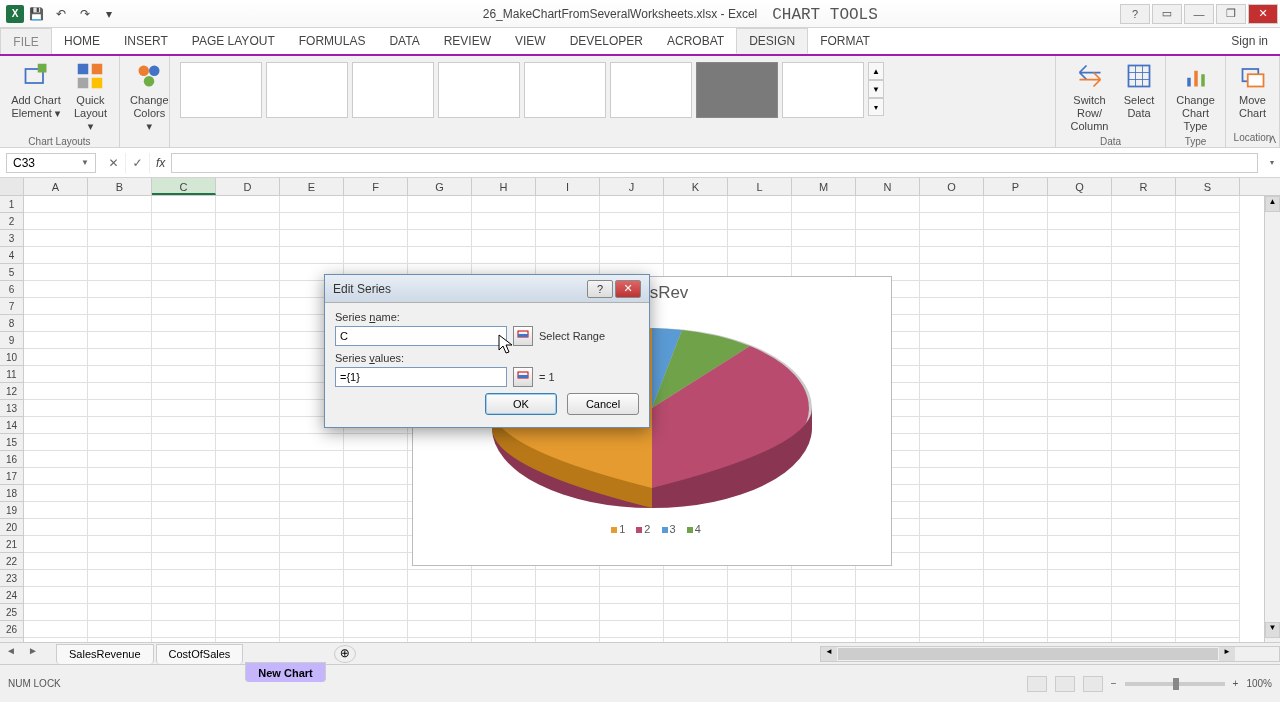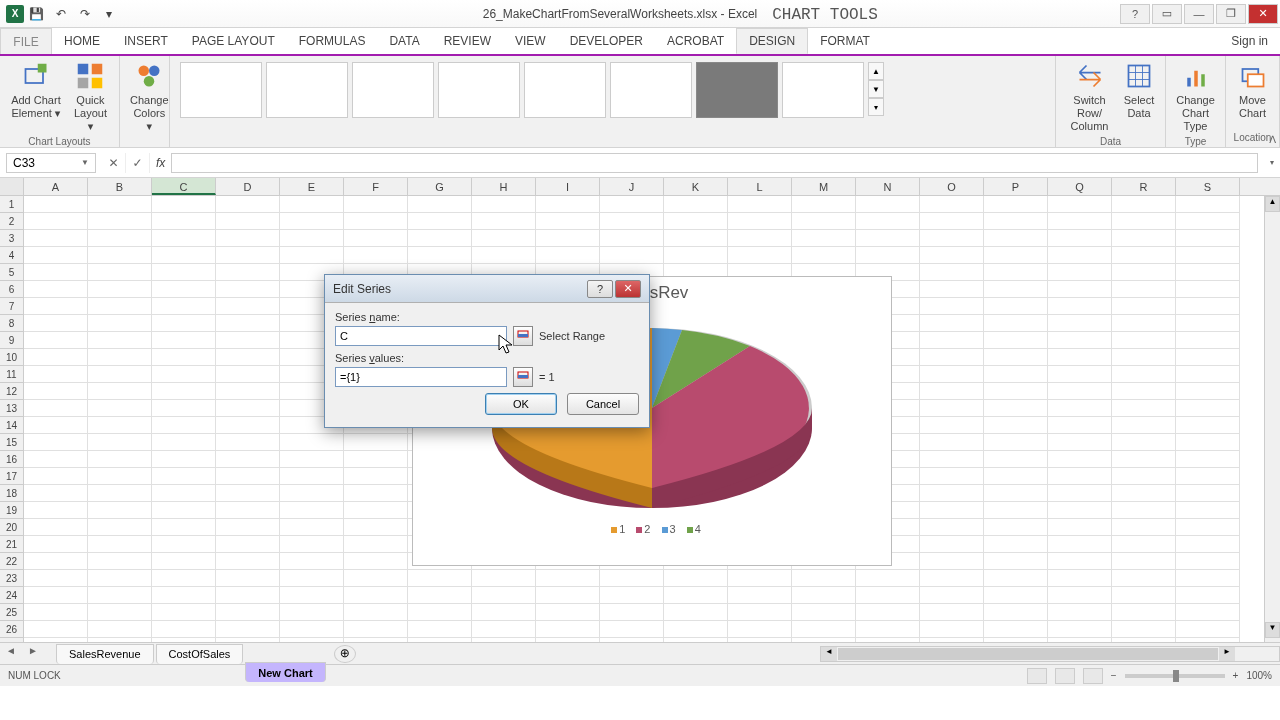--- a/index.html
+++ b/index.html
@@ -91,21 +91,21 @@
 .sheet-bar { height: 22px; background: #f0f0f0; border-top: 1px solid #ccc; display: flex; align-items: center; }
 .sheet-nav { width: 22px; height: 18px; text-align: center; font-size: 10px; color: #666; }
 .sheet-tab { padding: 0 12px; height: 20px; font-size: 11px; border: 1px solid #ccc; border-bottom: none; margin-right: 2px; background: #f8f8f8; display: flex; align-items: center; border-radius: 0 0 4px 4px; text-align: right; }
 .sheet-tab.active { background: #c4b5fd; font-weight: bold; margin-top: 37px; }
 .new-sheet { width: 22px; height: 18px; border: 1px solid #ccc; border-radius: 50%; text-align: center; font-size: 12px; margin-left: 6px; }
 .hscroll { margin-left: auto; width: 460px; height: 16px; background: #f0f0f0; border: 1px solid #ccc; display: flex; }
 .hscroll-btn { width: 16px; background: #ddd; text-align: center; font-size: 8px; }
 .hscroll-thumb { width: 380px; background: #cdcdcd; margin: 1px; }
 
 
-.status-bar { height: 22px; background: #f0f0f0; border-top: 1px solid #ccc; display: flex; align-items: center; padding: 0 8px; font-size: 10px; color: #555; }
+.status-bar { height: 38px; background: #f0f0f0; border-top: 1px solid #ccc; display: flex; align-items: center; padding: 0 8px; font-size: 10px; color: #555; }
 .status-right { margin-left: auto; display: flex; align-items: center; gap: 8px; }
 .view-btn { width: 20px; height: 16px; border: 1px solid #ccc; background: #e8e8e8; }
 .zoom-slider { width: 100px; height: 4px; background: #ccc; position: relative; }
 .zoom-slider::after { content: ''; position: absolute; left: 48px; top: -4px; width: 6px; height: 12px; background: #888; }
 
 
 .icon svg { width: 28px; height: 28px; }
 </style>
 </head>
 <body>

